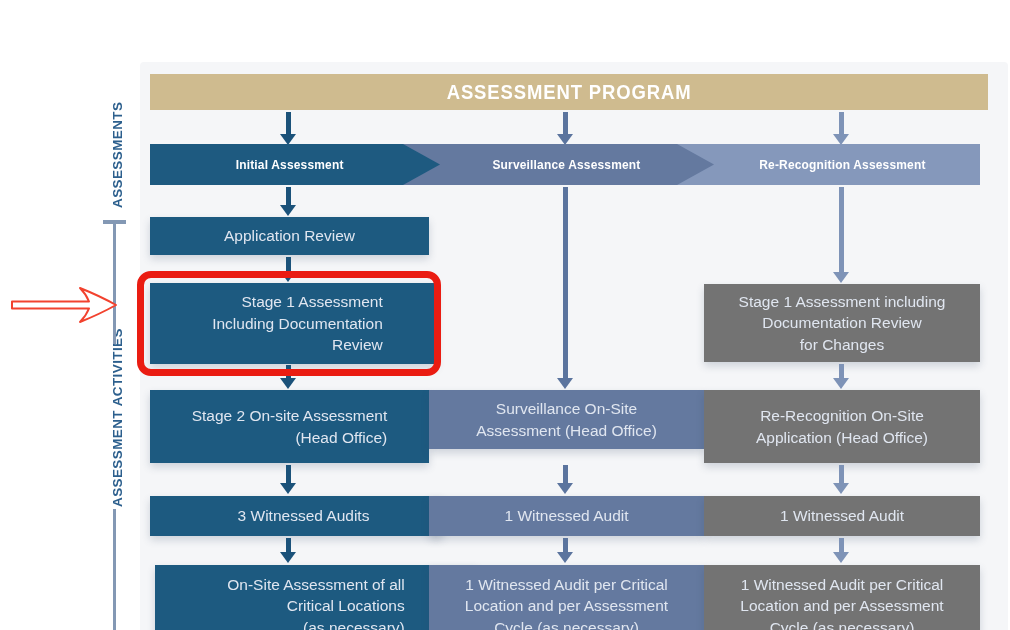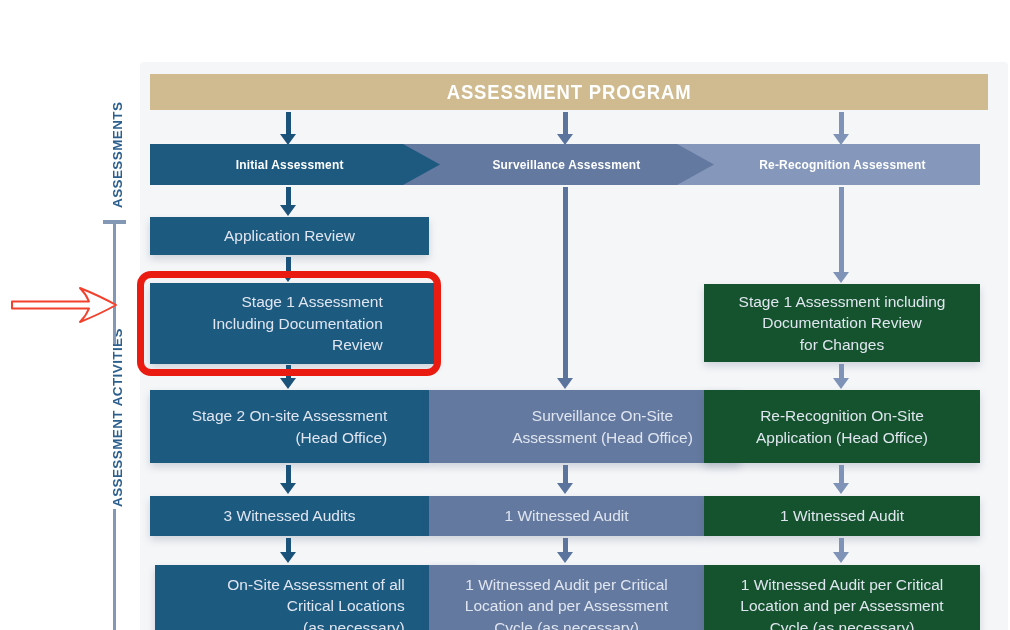--- a/index.html
+++ b/index.html
@@ -20,21 +20,21 @@
   .chev.p3{left:677px;width:303px;background:#8598bb;z-index:1;}
   .chev-label{position:absolute;top:100px;height:41px;z-index:4;display:flex;align-items:center;justify-content:center;
               color:#ffffff;font-weight:bold;font-size:13px;letter-spacing:.2px;}
   .chev-label>span{transform:scaleX(.92);white-space:nowrap;}
   .hl1{left:150px;width:279px;} .hl2{left:429px;width:275px;} .hl3{left:704px;width:276px;}
 
   
   .box{position:absolute;display:flex;align-items:center;justify-content:center;text-align:center;
        box-shadow:0 4px 8px rgba(50,70,100,.20);}
   .box>span{white-space:pre-line;color:#e0e6f0;font-size:15.5px;line-height:1.38;}
-  .c1{background:#1d5a80;text-align:right;} .c2{background:#64799f;} .c3{background:#14532d;}
+  .c1{background:#1d5a80;text-align:right;} .c2{background:#64799f;} .c3{background:#737373;}
 
   
   .arrow{position:absolute;width:17px;}
   .arrow .shaft{position:absolute;left:6px;top:0;bottom:9px;width:5px;}
   .arrow .head{position:absolute;bottom:0;left:0;width:0;height:0;
                border-left:8.5px solid transparent;border-right:8.5px solid transparent;}
   .a1 .shaft{background:#1b527a;} .a1 .head{border-top:11px solid #1b527a;}
   .a2 .shaft{background:#5b749e;} .a2 .head{border-top:11px solid #5b749e;}
   .a3 .shaft{background:#7e93b7;} .a3 .head{border-top:11px solid #7e93b7;}
 
@@ -111,38 +111,38 @@
       <div class="head"></div>
     </div>
   <div class="box c1" style="left:150px;top:346px;width:279px;height:73px;">
     <span>Stage 2 On-site Assessment
 (Head Office)</span>
   </div>
   <div class="arrow a1" style="left:280px;top:421px;height:29px;">
       <div class="shaft"></div>
       <div class="head"></div>
     </div>
-  <div class="box c1" style="left:150px;top:452px;width:279px;height:40px;">
+  <div class="box c1" style="left:150px;top:452px;width:279px;height:40px;padding-left:14px;">
     <span>3 Witnessed Audits</span>
   </div>
   <div class="arrow a1" style="left:280px;top:494px;height:25px;">
       <div class="shaft"></div>
       <div class="head"></div>
     </div>
   <div class="box c1" style="left:155px;top:521px;width:322px;height:82px;">
     <span>On-Site Assessment of all
 Critical Locations
 (as necessary)</span>
   </div>
 
   <div class="arrow a2" style="left:557px;top:143px;height:202px;">
       <div class="shaft"></div>
       <div class="head"></div>
     </div>
-  <div class="box c2" style="left:429px;top:346px;width:275px;height:73px;padding-left:36px;">
+  <div class="box c2" style="left:429px;top:346px;width:275px;height:59px;">
     <span>Surveillance On-Site
 Assessment (Head Office)</span>
   </div>
   <div class="arrow a2" style="left:557px;top:421px;height:29px;">
       <div class="shaft"></div>
       <div class="head"></div>
     </div>
   <div class="box c2" style="left:429px;top:452px;width:275px;height:40px;">
     <span>1 Witnessed Audit</span>
   </div>

